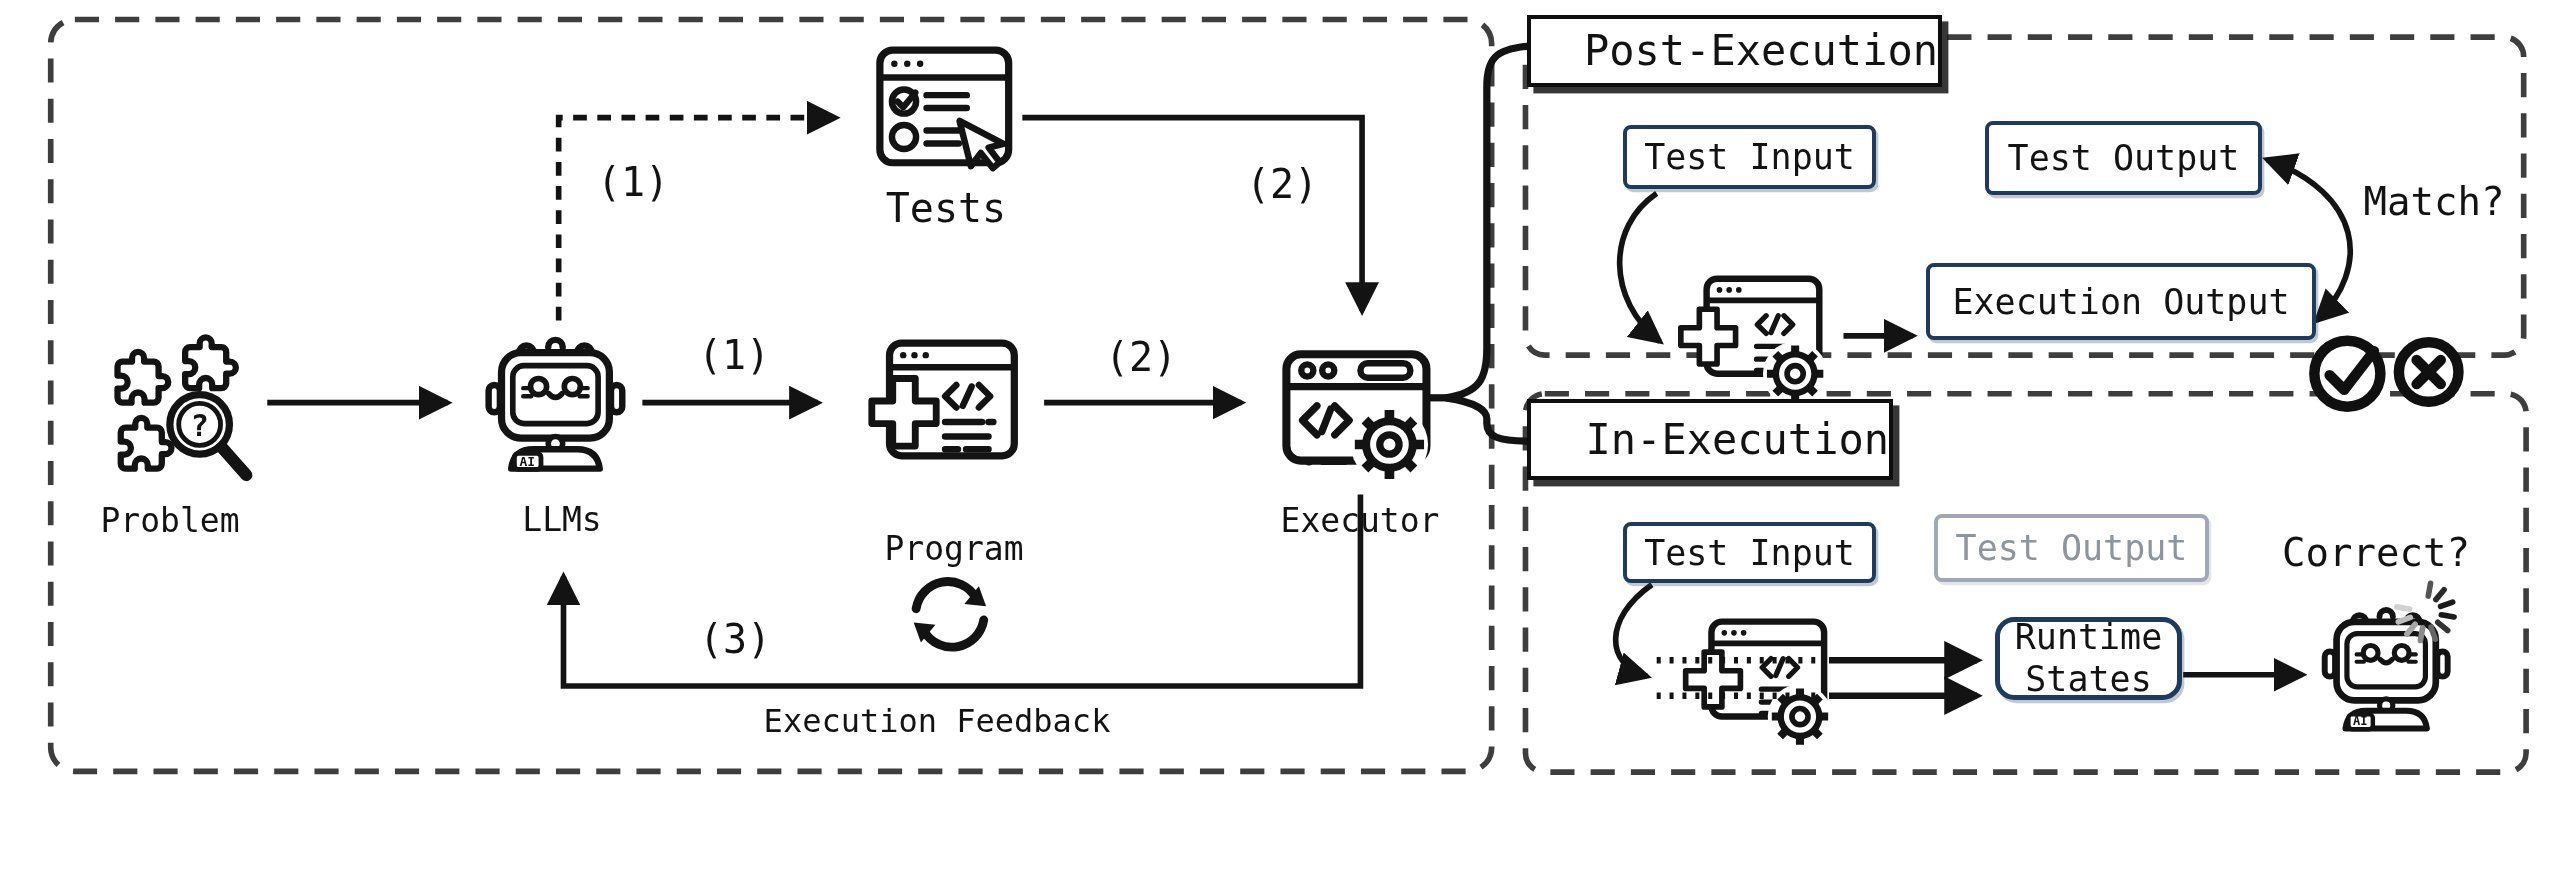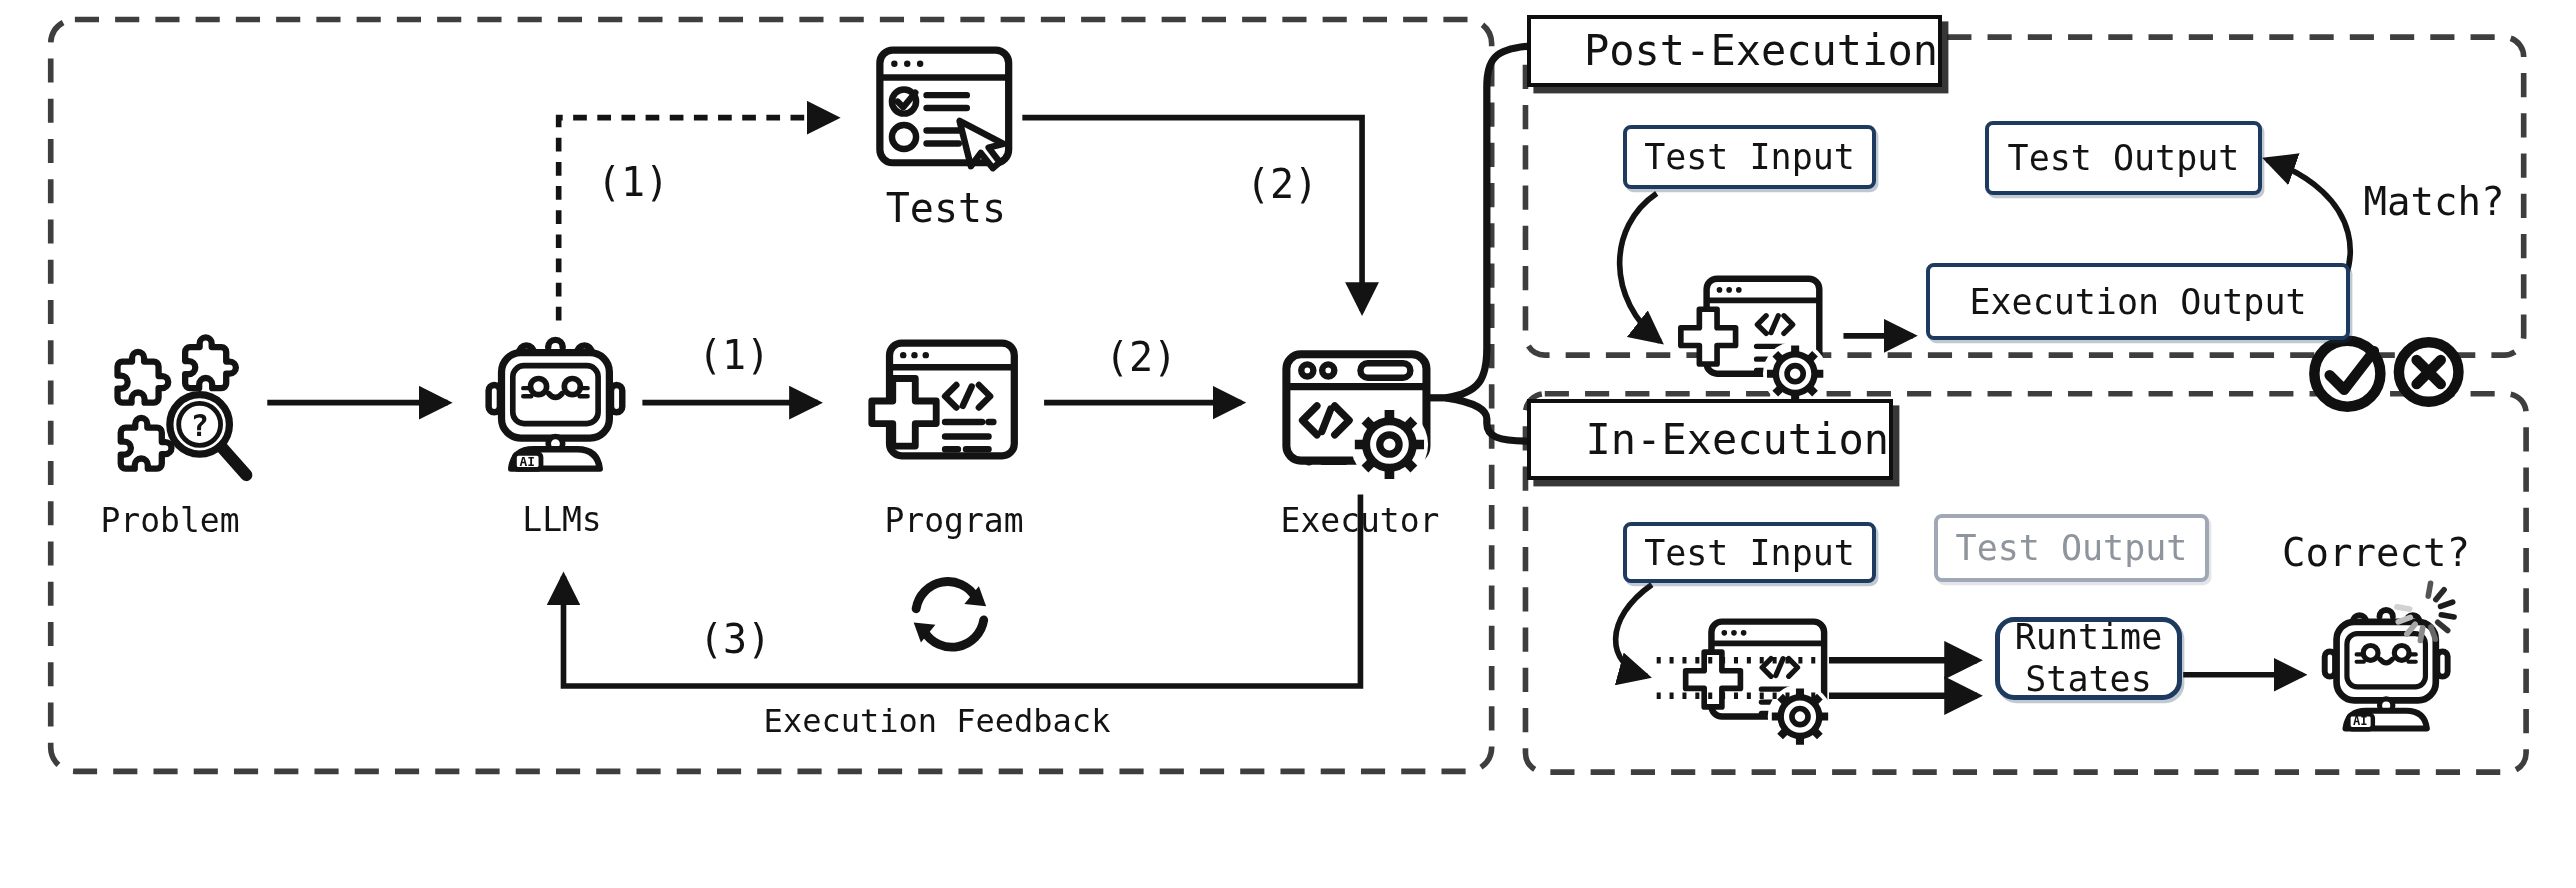--- a/index.html
+++ b/index.html
@@ -186,21 +186,21 @@
     <path d="M41.5,63.7 L38.7,79.5" stroke="#8a8a8a"></path>
     <path d="M32.1,59.3 L21.9,71.6" stroke="#a5a5a5"></path>
     <path d="M26.2,50.8 L11.2,56.3" stroke="#bdbdbd"></path>
     <path d="M25.3,40.5 L9.5,37.7" stroke="#d2d2d2"></path>
   </g>
 </svg>
 
 <div class="lbl fs54" style="left:170px;top:520px">Problem</div>
 <div class="lbl fs54" style="left:562px;top:519px">LLMs</div>
 <div class="lbl fs50" style="left:946px;top:208px">Tests</div>
-<div class="lbl fs54" style="left:954px;top:520px">Program</div>
+<div class="lbl fs54" style="left:954px;top:548px">Program</div>
 <div class="lbl fs54" style="left:1360px;top:520px">Executor</div>
 
 <div class="lbl fs50" style="left:633px;top:182px">(1)</div>
 <div class="lbl fs50" style="left:734px;top:355px">(1)</div>
 <div class="lbl fs50" style="left:1282px;top:184px">(2)</div>
 <div class="lbl fs50" style="left:1141px;top:357px">(2)</div>
 <div class="lbl fs50" style="left:735px;top:639px">(3)</div>
 <div class="lbl fs40" style="left:937px;top:721px">Execution Feedback</div>
 
 <div class="titlebox" style="left:1527px;top:14.5px;width:415px;height:72px">
@@ -209,21 +209,21 @@
 <div class="titlebox" style="left:1527px;top:399px;width:366px;height:81px">
   <span>In-Execution</span>
 </div>
 
 <div class="infobox" style="left:1623px;top:125px;width:253px;height:64px">
   <span>Test Input</span>
 </div>
 <div class="infobox" style="left:1985px;top:121px;width:277px;height:74px">
   <span>Test Output</span>
 </div>
-<div class="infobox" style="left:1926px;top:263px;width:424px;height:77px">
+<div class="infobox" style="left:1926px;top:263px;width:390px;height:77px">
   <span>Execution Output</span>
 </div>
 <div class="lbl fs48" style="left:2434px;top:201px">Match?</div>
 
 <div class="infobox" style="left:1623px;top:522px;width:253px;height:61px">
   <span>Test Input</span>
 </div>
 <div class="infobox disabled" style="left:1934px;top:514px;width:275px;height:68px">
   <span>Test Output</span>
 </div>

